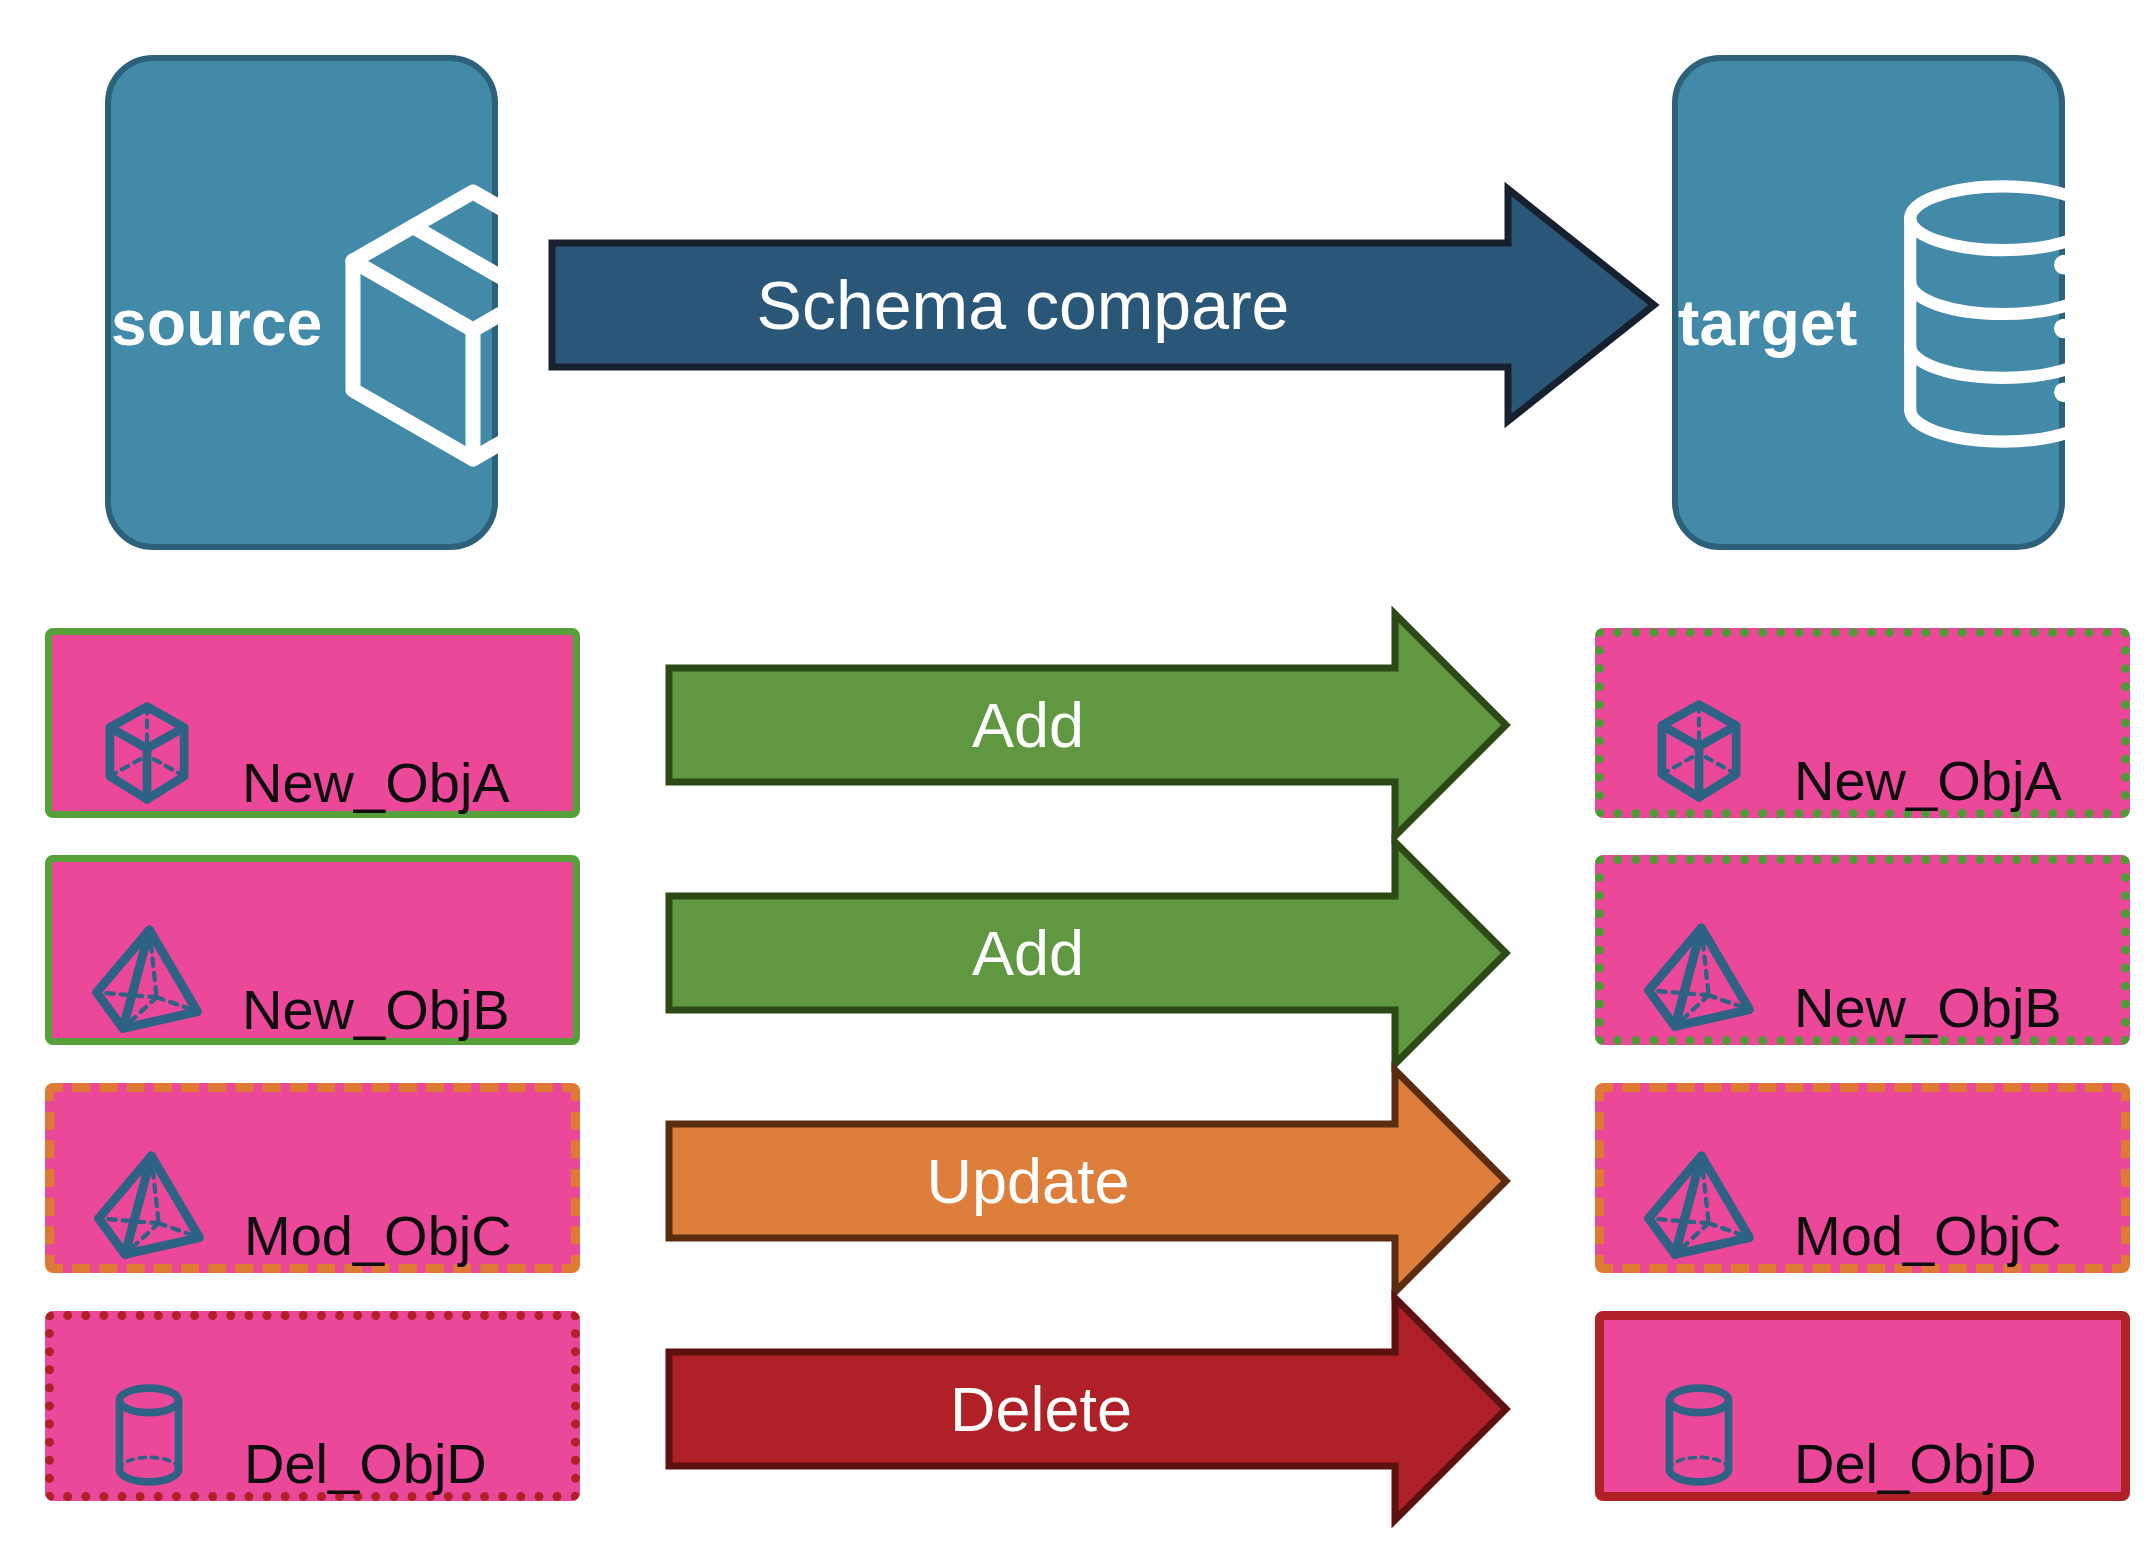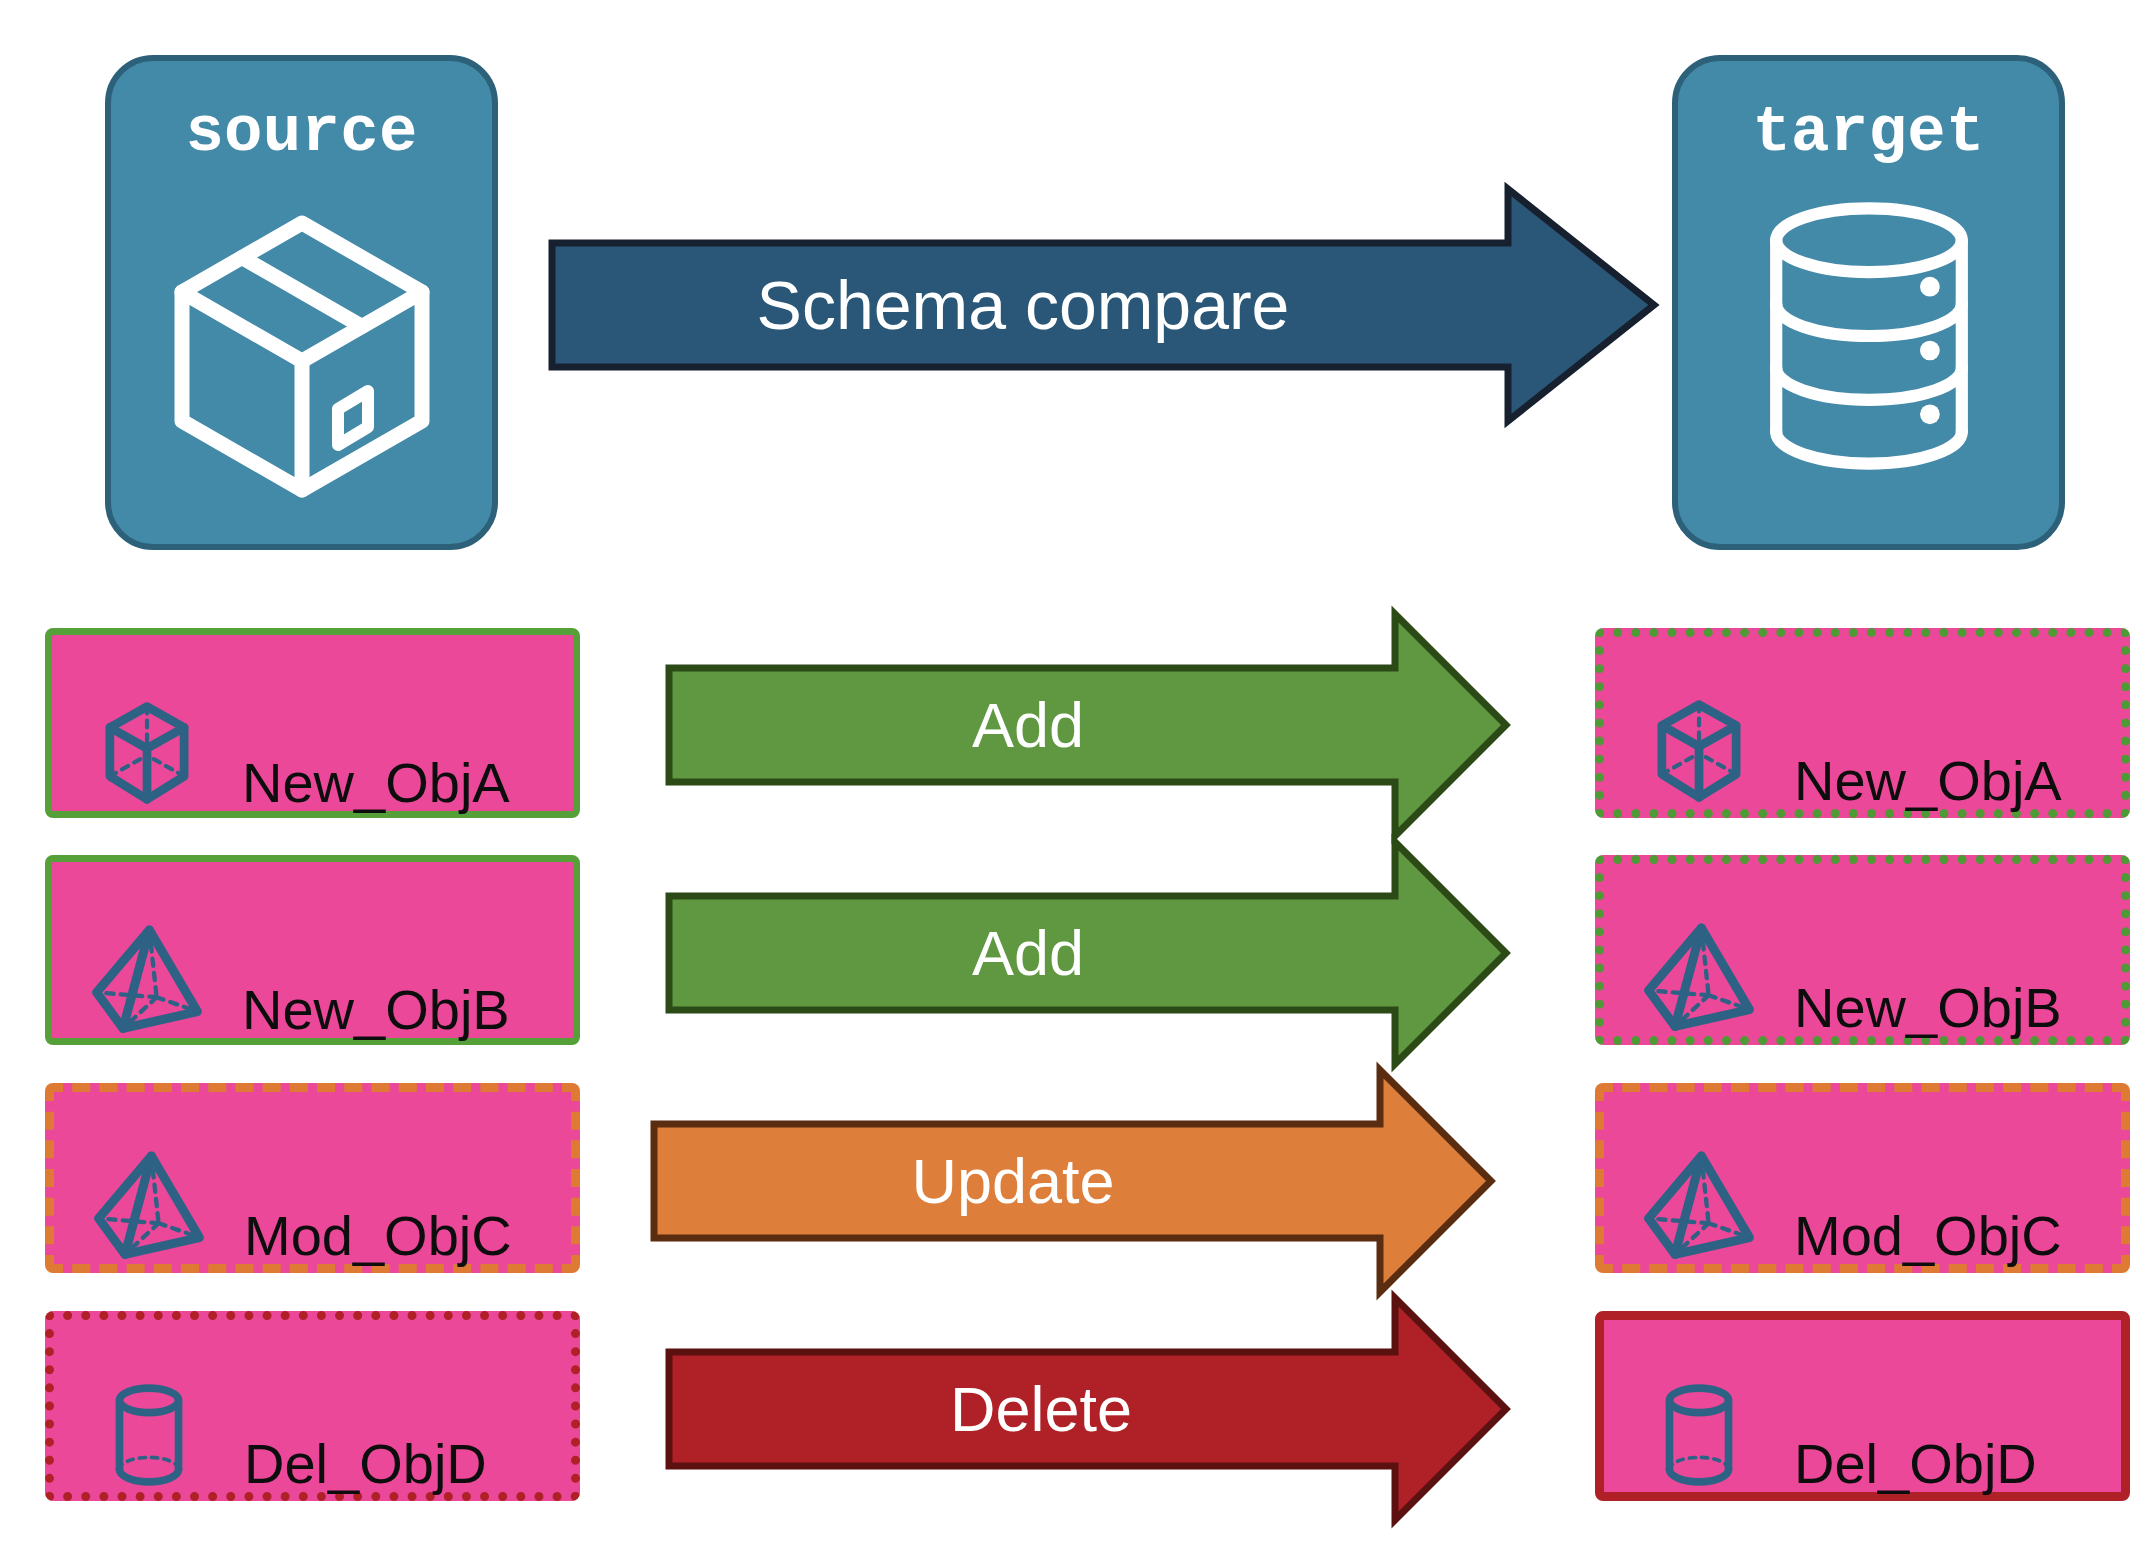--- a/index.html
+++ b/index.html
@@ -4,21 +4,21 @@
 <title>Schema compare diagram</title>
 <style>
   html,body{margin:0;padding:0;background:#ffffff;}
   body{width:2150px;height:1550px;position:relative;overflow:hidden;
        font-family:"Liberation Sans","DejaVu Sans",sans-serif;}
 
   .stage{position:absolute;left:0;top:0;width:2150px;height:1550px;}
 
   
   .endpoint{position:absolute;border-radius:48px;box-sizing:border-box;
-            display:flex;flex-direction:column;align-items:center;font-family:Liberation Mono, monospace;}
+            display:flex;flex-direction:row;align-items:center;}
   .endpoint-title{font-size:64px;font-weight:bold;color:#ffffff;
                   letter-spacing:.3px;margin-top:40px;line-height:1;}
   .endpoint-icon{margin-top:34px;}
 
   
   .objcard{position:absolute;box-sizing:border-box;background:#ec4899;
            border-radius:8px;display:flex;align-items:flex-end;}
   .objcard .oc-icon{flex:0 0 auto;display:flex;align-items:center;
                     justify-content:center;}
   .objcard .oc-label{font-size:56px;color:#0d0d0d;white-space:nowrap;
@@ -181,21 +181,21 @@
           <path d="M52 10 L58 66"></path>
           <path d="M58 66 L8 62"></path>
           <path d="M58 66 L92 78"></path>
           <path d="M58 66 L30 92"></path>
         </g>
       </svg>
     </div>
     <div class="oc-label">Mod_ObjC</div>
   </div>
 
-  <div class="arrow" style="left:650px;top:1066px;width:845px;height:230px;">
+  <div class="arrow" style="left:665px;top:1066px;width:845px;height:230px;">
     <svg width="845" height="230" viewBox="0 0 845 230">
       <path d="M4 58 L730 58 L730 4 L841 115 L730 226 L730 172 L4 172 Z" fill="#DD7E3B" stroke="#5A2D10" stroke-width="7" stroke-linejoin="miter"></path>
     </svg>
     <div class="arrow-label" style="width:726px;height:230px;">Update</div>
   </div>
 
   <div class="objcard bd-dashed-orange" style="left: 1595px; top: 1083px; width: 535px; height: 190px; border-color: rgb(222, 122, 51);">
     <div class="oc-icon" style="width:190px;">
       <svg width="120" height="120" viewBox="0 0 100 100">
         <g fill="none" stroke="#2E6285" stroke-width="7.5" stroke-linejoin="round" stroke-linecap="round">

